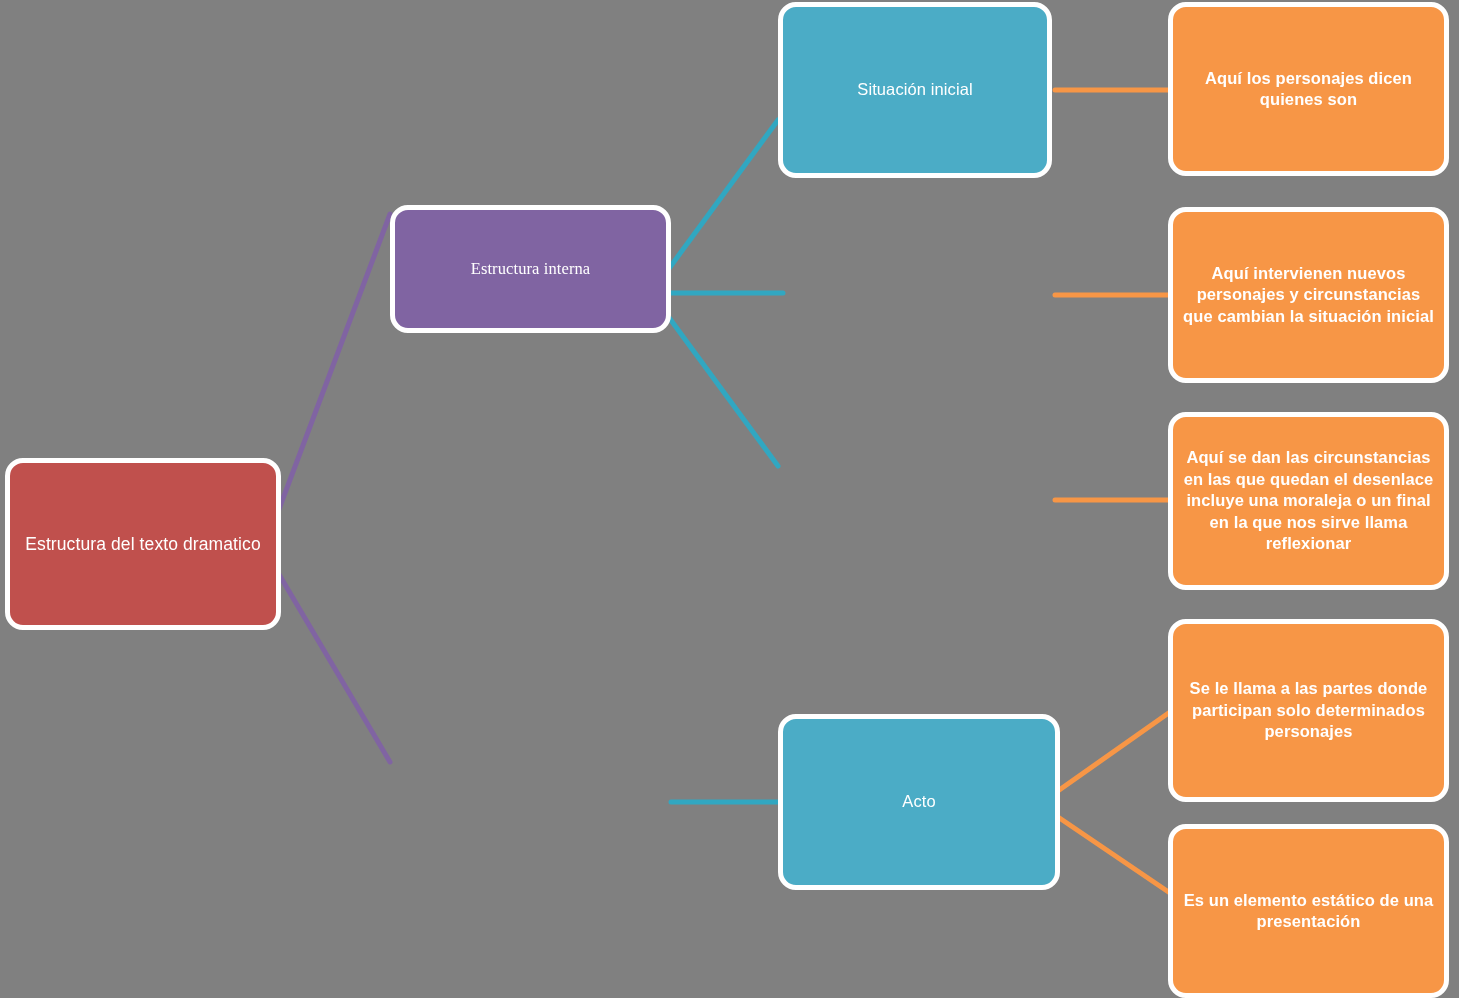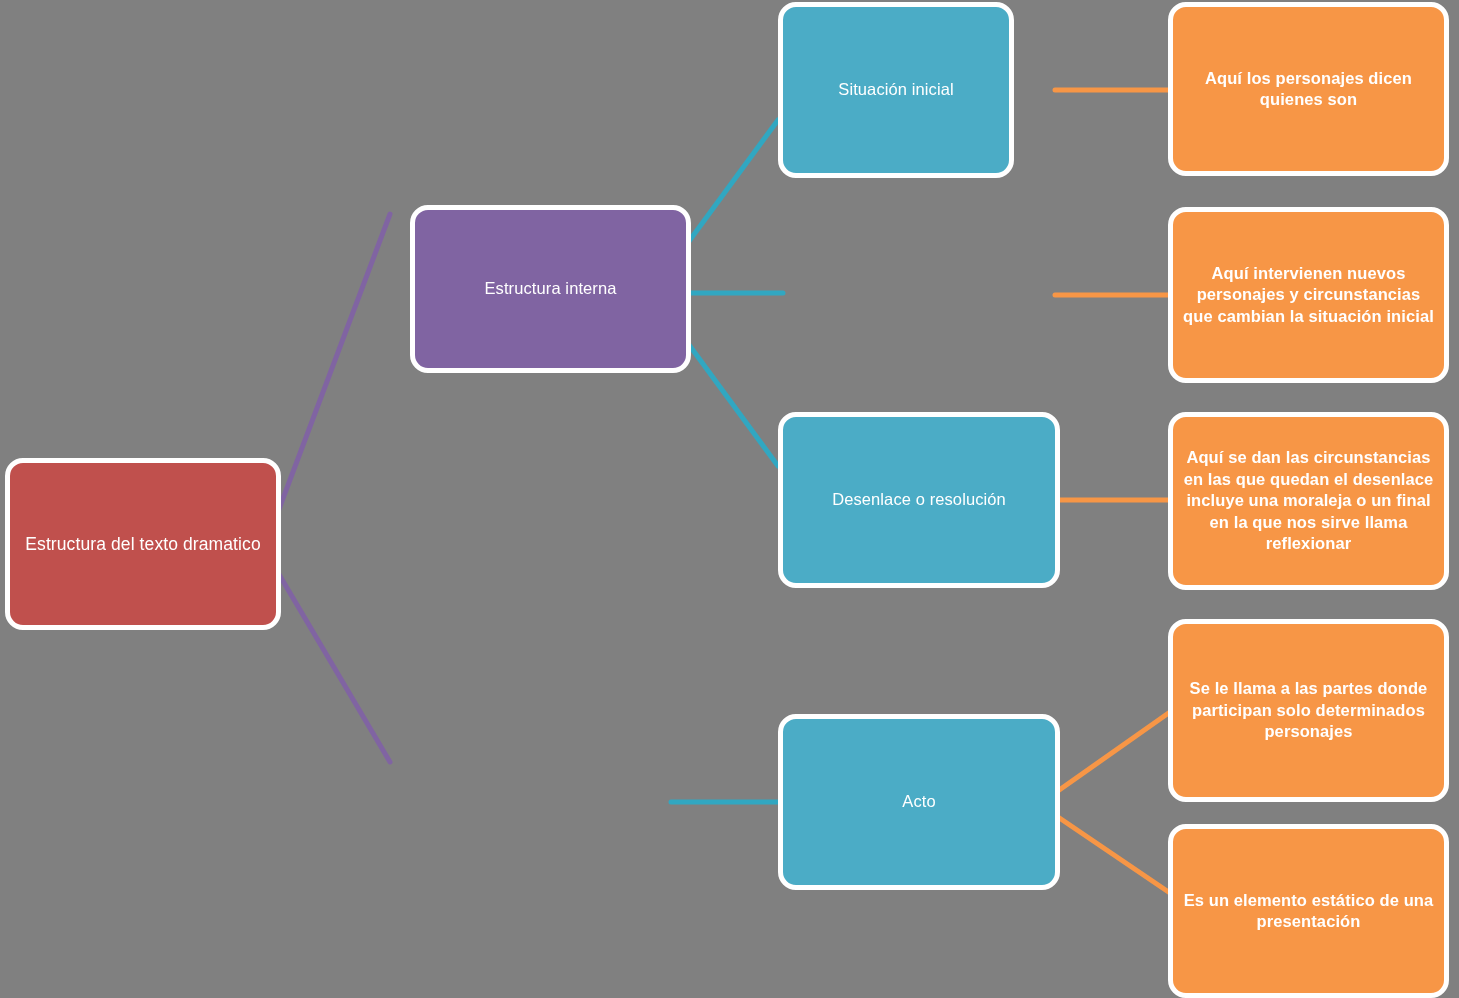--- a/index.html
+++ b/index.html
@@ -47,25 +47,25 @@
   
   .n-root  { background: #C0504D; }
   .n-lvl1  { background: #8064A2; }
   .n-lvl2  { background: #4BACC6; }
   .n-lvl3  { background: #F79646; }
 
   
   #node-root            { left: 5px;    top: 458px; width: 276px; height: 172px; }
   #node-root .label     { font-size: 17.5px; }
 
-  #node-interna         { left: 410px;  top: 205px; width: 281px; height: 168px; }
+  #node-interna         { left: 390px;  top: 205px; width: 281px; height: 128px; font-family: Liberation Serif, serif; }
   #node-externa         { left: 390px;  top: 715px; width: 281px; height: 176px; }
   .n-lvl1 .label        { font-size: 16.5px; }
 
-  #node-situacion       { left: 778px;  top: 2px;   width: 236px; height: 176px; }
+  #node-situacion       { left: 778px;  top: 2px;   width: 274px; height: 176px; }
   #node-ruptura         { left: 778px;  top: 207px; width: 282px; height: 176px; }
   #node-desenlace       { left: 778px;  top: 412px; width: 282px; height: 176px; }
   #node-acto            { left: 778px;  top: 714px; width: 282px; height: 176px; }
   .n-lvl2 .label        { font-size: 16.5px; }
 
   #node-d-situacion     { left: 1168px; top: 2px;   width: 281px; height: 174px; }
   #node-d-ruptura       { left: 1168px; top: 207px; width: 281px; height: 176px; }
   #node-d-desenlace     { left: 1168px; top: 412px; width: 281px; height: 178px; }
   #node-d-acto-1        { left: 1168px; top: 619px; width: 281px; height: 183px; }
   #node-d-acto-2        { left: 1168px; top: 824px; width: 281px; height: 174px; }
@@ -102,23 +102,20 @@
   <div class="node n-lvl1" id="node-interna">
     <span class="label">Estructura interna</span>
   </div>
 
 
   <div class="node n-lvl2" id="node-situacion">
     <span class="label">Situación inicial</span>
   </div>
 
 
-  <div class="node n-lvl2" id="node-desenlace">
-    <span class="label">Desenlace o resolución</span>
-  </div>
 
   <div class="node n-lvl2" id="node-acto">
     <span class="label">Acto</span>
   </div>
 
   <div class="node n-lvl3" id="node-d-situacion">
     <span class="label">Aquí los personajes dicen quienes son</span>
   </div>
 
   <div class="node n-lvl3" id="node-d-ruptura">

